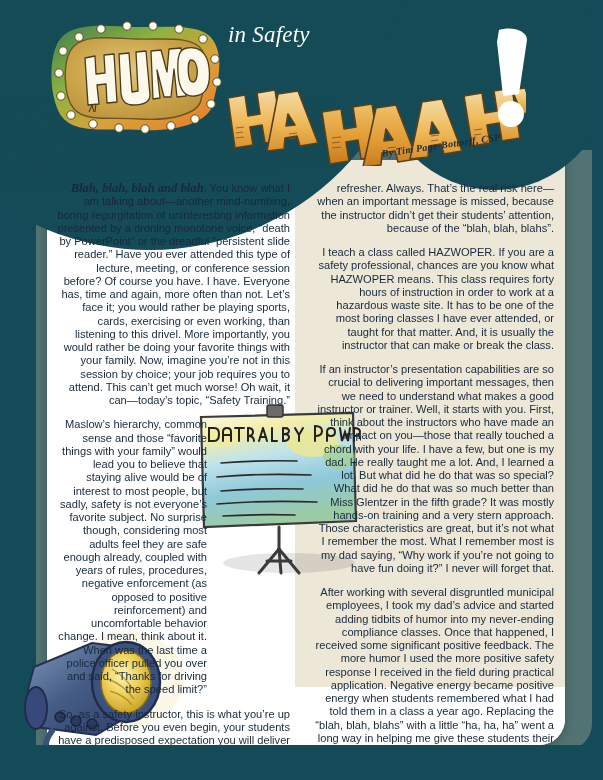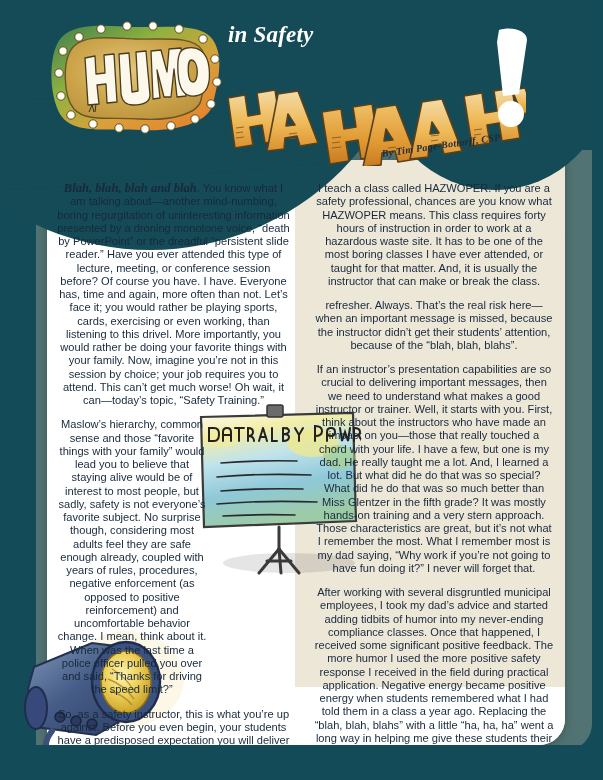--- a/index.html
+++ b/index.html
@@ -30,38 +30,38 @@
         background:#ffffff;border-radius:0 0 26px 0;
         box-shadow:0 2px 10px rgba(0,0,0,.25);overflow:hidden;}
   .sheet .cream2{position:absolute;right:0;top:0;width:270px;height:545px;background:#EDE7D8;}
   .sheet .cream-diag{position:absolute;left:150px;top:0;width:400px;height:560px;
         background:#EDE7D8;
         clip-path:polygon(100% 0,100% 100%,36% 100%,100% 0);}
   .sheet .white-bottom{position:absolute;left:0;bottom:0;width:100%;height:58px;background:#fff;}
 
   
   .kicker{position:absolute;left:228px;top:22px;color:#ffffff;font-style:italic;
-        font-weight:bold;font-size:23px;font-family:"Liberation Serif",serif;letter-spacing:.2px;}
+        font-weight:normal;font-size:23px;font-family:"Liberation Serif",serif;letter-spacing:.2px;}
   .deck{position:absolute;left:228px;top:48px;color:#ffffff;font-size:25px;
         font-family:"Liberation Sans",sans-serif;font-weight:300;letter-spacing:-.2px;}
   .byline{position:absolute;left:381px;top:148px;color:#1b2b3a;font-size:10px;
         font-family:"Liberation Serif",serif;font-style:italic;font-weight:bold;
         transform:rotate(-8deg);transform-origin:left top;letter-spacing:.3px;}
 
   
   .humor-sign{position:absolute;left:37px;top:20px;width:195px;height:118px;}
   .humor-sign svg{display:block;}
 
   
   .haha{position:absolute;left:226px;top:86px;width:300px;height:80px;}
   .bang{position:absolute;left:489px;top:28px;width:48px;height:108px;}
 
   
   .col{position:absolute;top:182px;width:233px;font-size:11.1px;line-height:13.25px;
-        color:#17293c;font-family:"Liberation Sans",sans-serif;text-align:center;}
+        color:#17293c;font-family:"Liberation Sans",sans-serif;text-align:right;}
   .col.left{left:57px;}
   .col.right{left:314px;width:240px;}
   .col p{margin:0 0 11px 0;}
   .col p:last-child{margin-bottom:0;}
   .lede{font-family:"Liberation Serif",serif;font-weight:bold;font-style:italic;
         font-size:12.6px;}
   .narrow-block{width:150px;}
 
   
   .easel{position:absolute;left:193px;top:397px;width:168px;height:178px;}
@@ -298,21 +298,21 @@
   <div class="col left">
     <p>
       <span class="lede">Blah, blah, blah and blah</span><span>. You know what I am talking about—another mind-numbing, boring regurgitation of uninteresting information presented by a droning monotone voice, “death by PowerPoint” or the dreadful “persistent slide reader.” Have you ever attended this type of lecture, meeting, or conference session before? Of course you have. I have. Everyone has, time and again, more often than not. Let’s face it; you would rather be playing sports, cards, exercising or even working, than listening to this drivel. More importantly, you would rather be doing your favorite things with your family. Now, imagine you’re not in this session by choice; your job requires you to attend. This can’t get much worse! Oh wait, it can—today’s topic, “Safety Training.”</span>
     </p>
     <p class="narrow-block">Maslow’s hierarchy, common sense and those “favorite things with your family” would lead you to believe that staying alive would be of interest to most people, but sadly, safety is not everyone’s favorite subject. No surprise though, considering most adults feel they are safe enough already, coupled with years of rules, procedures, negative enforcement (as opposed to positive reinforcement) and uncomfortable behavior change. I mean, think about it. When was the last time a police officer pulled you over and said, “Thanks for driving the speed limit?”</p>
     <p>So, as a safety instructor, this is what you’re up against. Before you even begin, your students have a predisposed expectation you will deliver yet another boring or repetitive class on a subject that they don’t want or need.</p>
 
   </div>
 
   <div class="col right">
+    <p>refresher. Always. That’s the real risk here—when an important message is missed, because the instructor didn’t get their students’ attention, because of the “blah, blah, blahs”.</p>
     <p>I teach a class called HAZWOPER. If you are a safety professional, chances are you know what HAZWOPER means. This class requires forty hours of instruction in order to work at a hazardous waste site. It has to be one of the most boring classes I have ever attended, or taught for that matter. And, it is usually the instructor that can make or break the class.</p>
-    <p>refresher. Always. That’s the real risk here—when an important message is missed, because the instructor didn’t get their students’ attention, because of the “blah, blah, blahs”.</p>
     <p>If an instructor’s presentation capabilities are so crucial to delivering important messages, then we need to understand what makes a good instructor or trainer. Well, it starts with you. First, think about the instructors who have made an impact on you—those that really touched a chord with your life. I have a few, but one is my dad. He really taught me a lot. And, I learned a lot. But what did he do that was so special? What did he do that was so much better than Miss Glentzer in the fifth grade? It was mostly hands-on training and a very stern approach. Those characteristics are great, but it’s not what I remember the most. What I remember most is my dad saying, “Why work if you’re not going to have fun doing it?” I never will forget that.</p>
     <p>After working with several disgruntled municipal employees, I took my dad’s advice and started adding tidbits of humor into my never-ending compliance classes. Once that happened, I received some significant positive feedback. The more humor I used the more positive safety response I received in the field during practical application. Negative energy became positive energy when students remembered what I had told them in a class a year ago. Replacing the “blah, blah, blahs” with a little “ha, ha, ha” went a long way in helping me give these students their “Aha! Moment” and solidifying the points I was teaching. So where does humor fit? It fits everywhere and in many ways.</p>
   </div>
 
   <div class="bottom-strip"></div>
   <div class="right-strip"></div>
 </div>
 
 </body></html>

